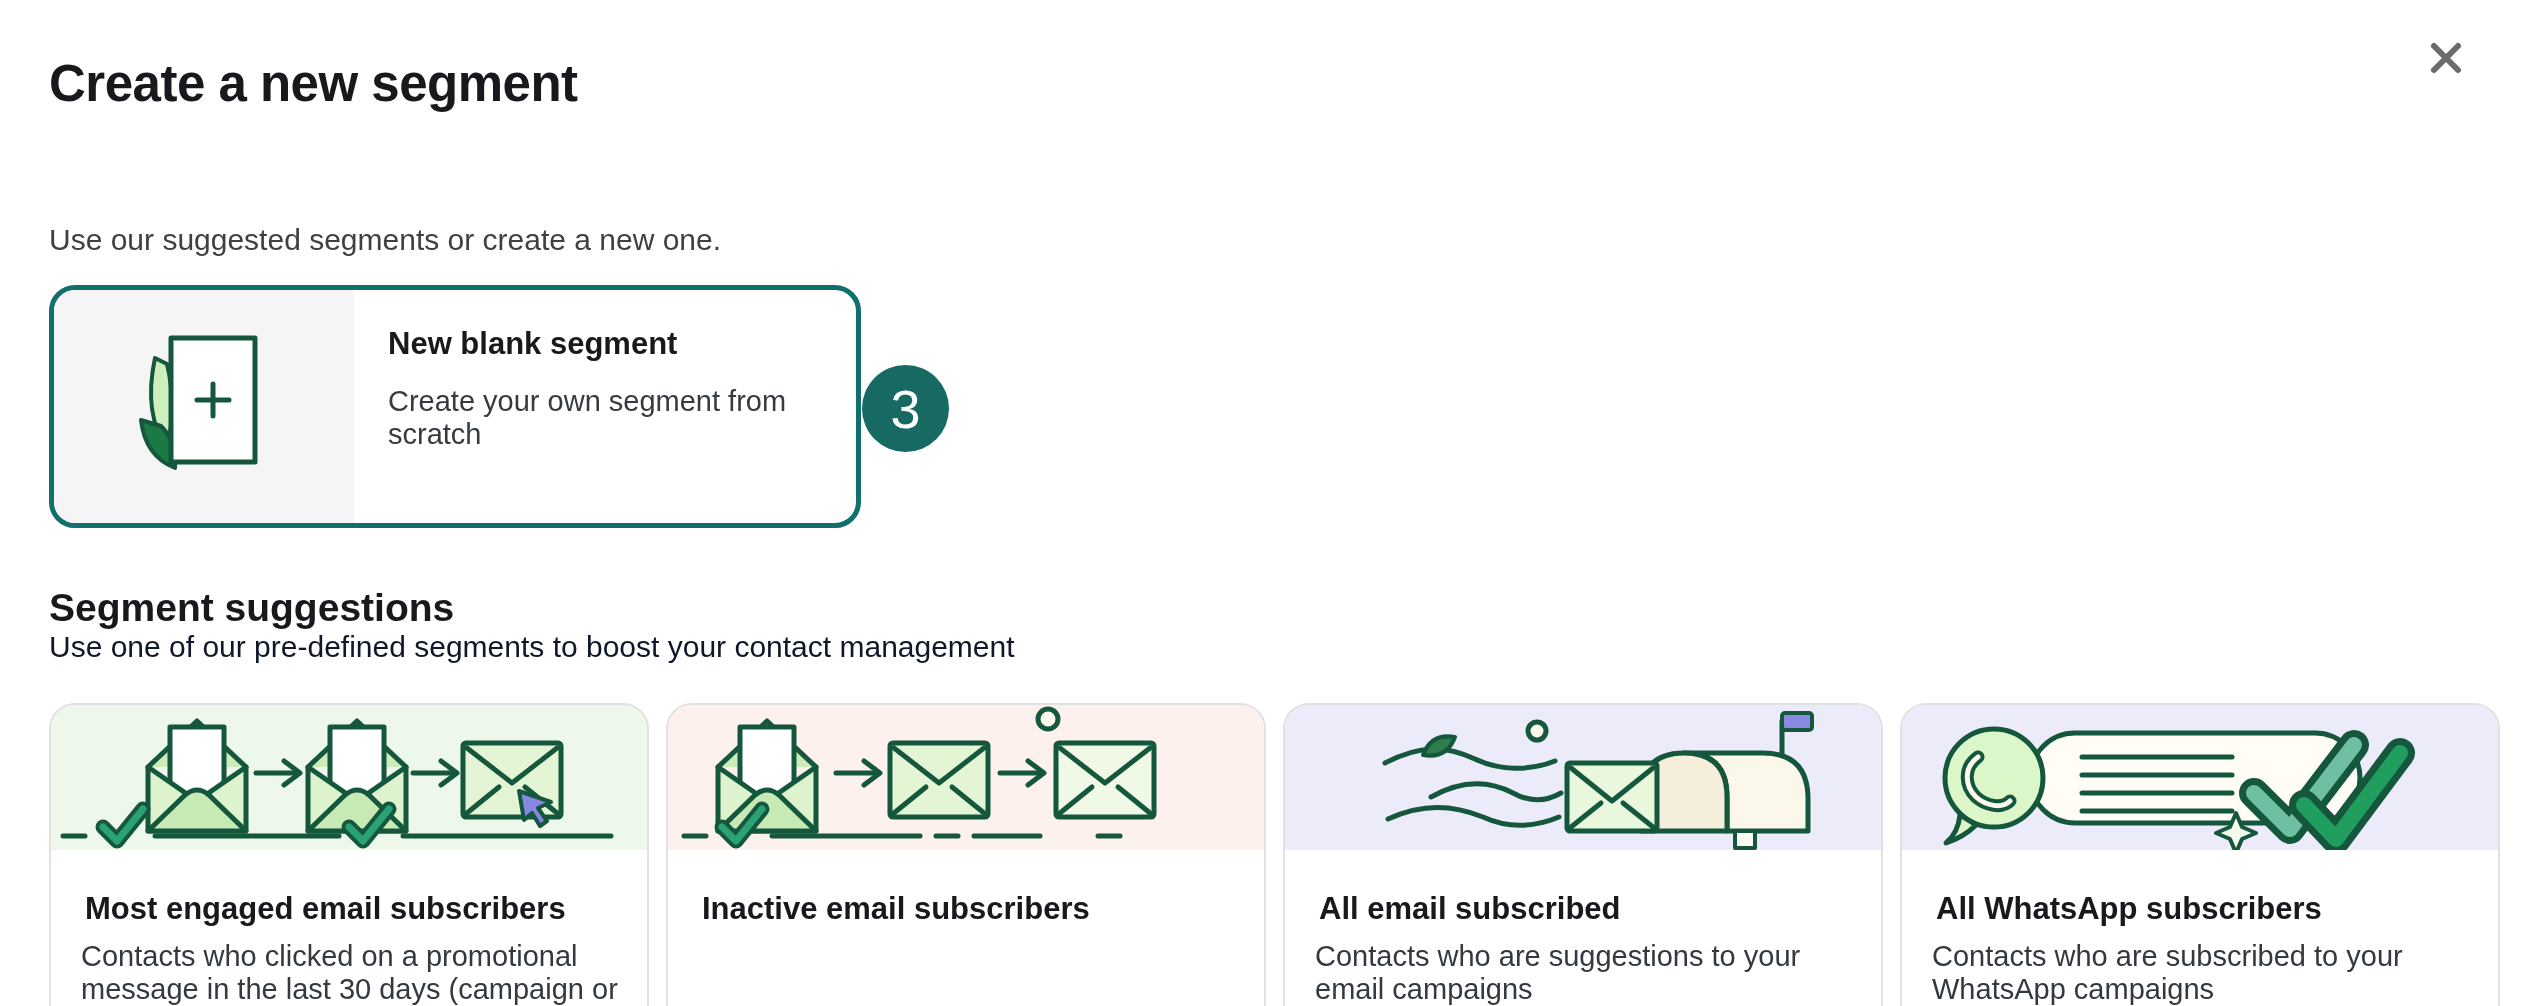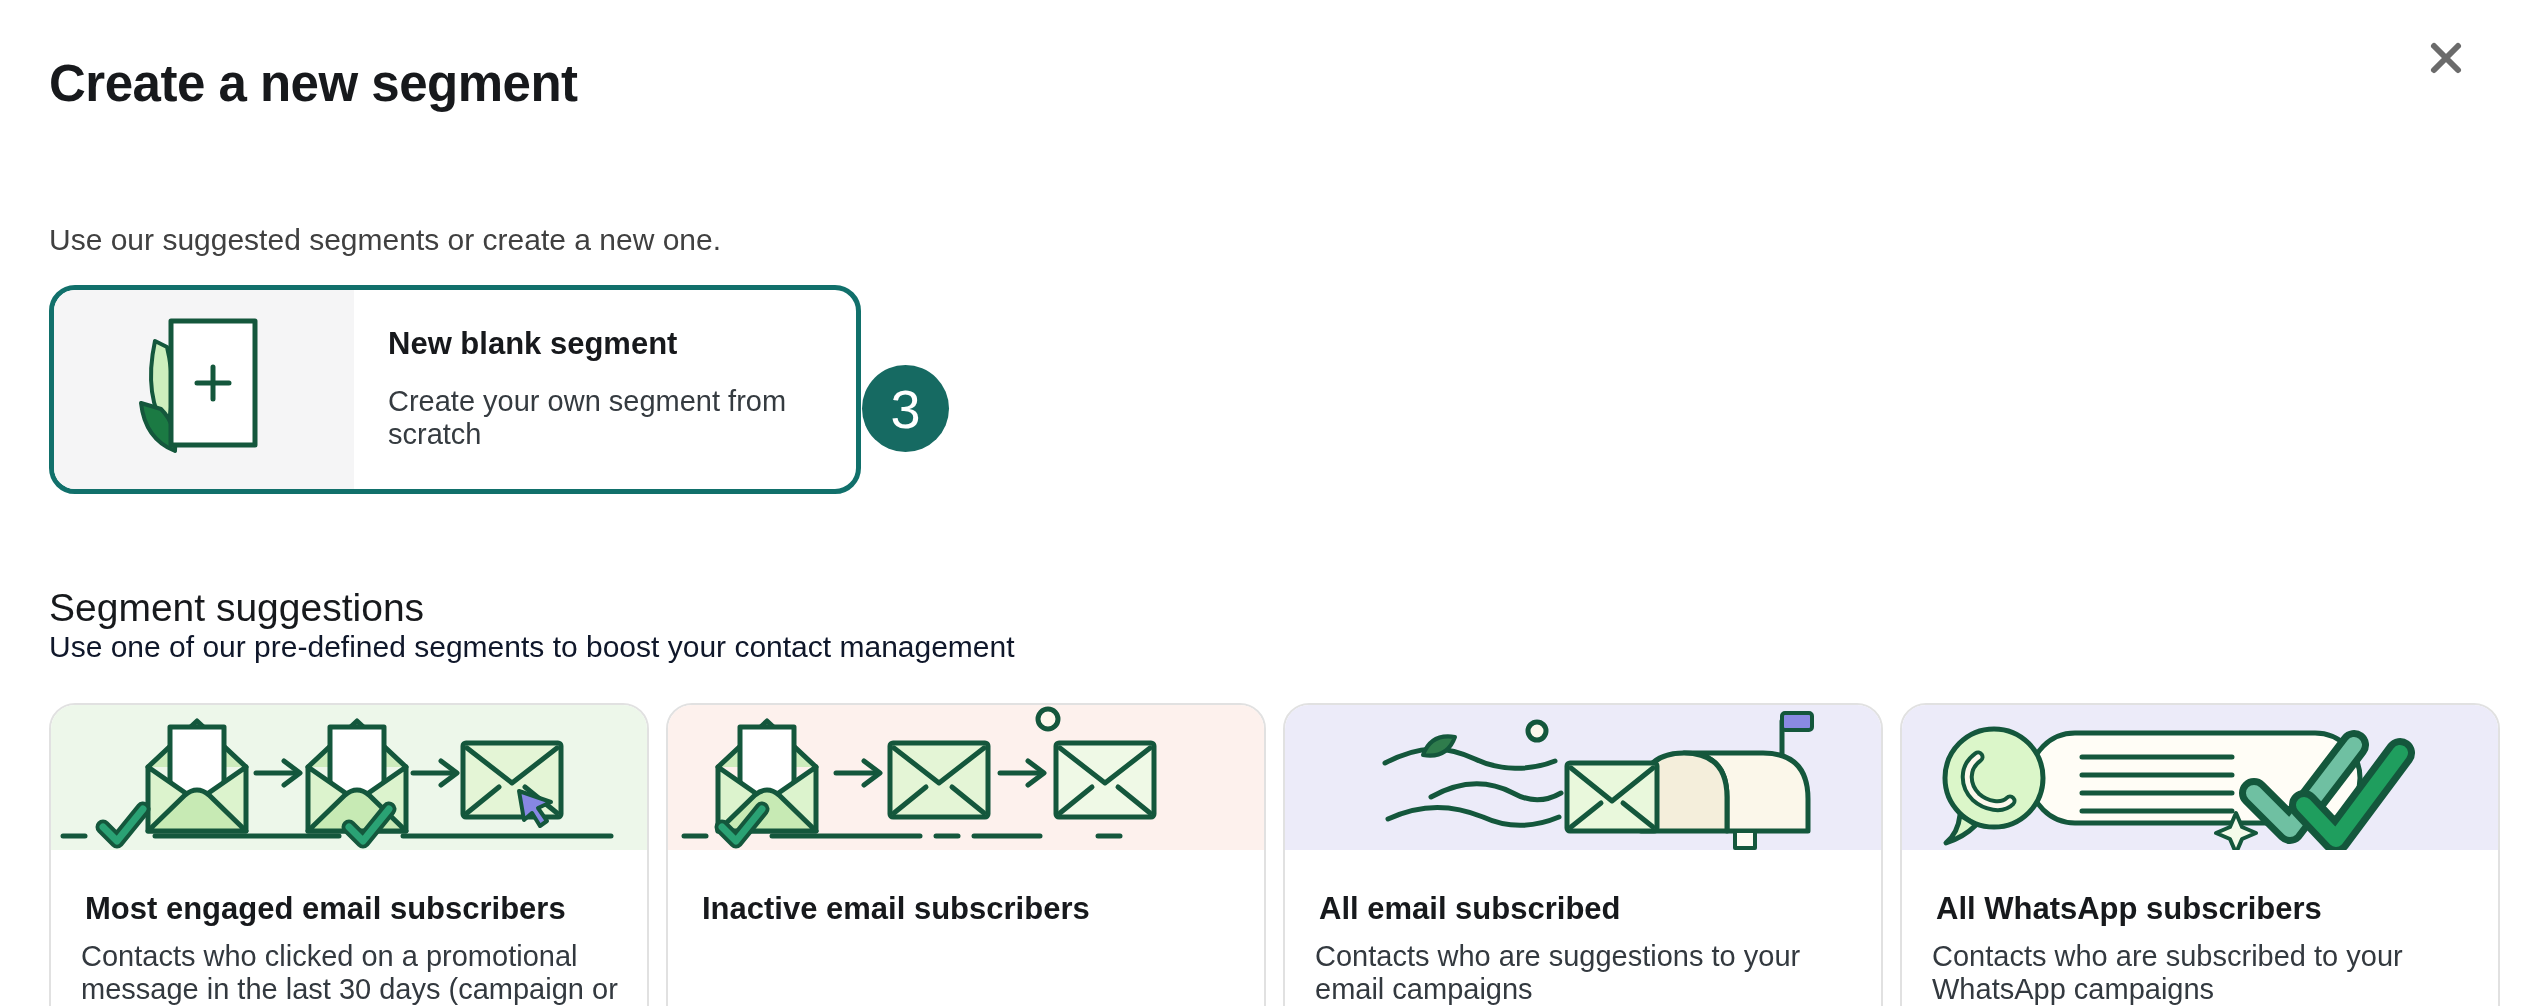--- a/index.html
+++ b/index.html
@@ -4,31 +4,31 @@
 <style>
   html,body{margin:0;padding:0;}
   body{
     width:2526px;height:1006px;overflow:hidden;background:#ffffff;
     font-family:"Liberation Sans","DejaVu Sans",sans-serif;color:#1d2226;position:relative;
   }
   .modal-title{position:absolute;left:49px;top:24px;font-size:51px;font-weight:bold;letter-spacing:-0.5px;color:#17191c;line-height:1;}
   .close-btn{position:absolute;right:50px;top:28px;width:60px;height:60px;display:flex;align-items:center;justify-content:center;cursor:pointer;background:none;border:none;}
   .intro-text{position:absolute;left:49px;top:204px;font-size:30px;color:#404040;line-height:1.2;margin-top:18px;}
 
-  .blank-card{position:absolute;left:49px;top:285px;width:812px;height:209px;box-sizing:border-box;
+  .blank-card{position:absolute;left:49px;top:285px;width:812px;height:243px;box-sizing:border-box;
     border:5px solid #11706B;border-radius:26px;background:#fff;display:flex;overflow:hidden;cursor:pointer;}
   .blank-illustration{width:300px;flex:0 0 300px;background:#f5f5f6;display:flex;align-items:center;justify-content:center;}
   .blank-text{padding:38px 36px 0 34px;}
   .blank-title{font-size:31px;font-weight:bold;color:#17191c;margin:0 0 26px 0;line-height:1;}
   .blank-desc{font-size:29px;color:#353b40;margin:0;line-height:33px;max-width:430px;}
 
   .step-badge{position:absolute;left:862px;top:365px;width:87px;height:87px;border-radius:50%;
     background:#166A62;color:#ffffff;font-size:54px;display:flex;align-items:center;justify-content:center;line-height:1;}
 
-  .suggestions-heading{position:absolute;left:49px;top:556px;font-size:39px;font-weight:normal;color:#17191c;line-height:1;}
+  .suggestions-heading{position:absolute;left:49px;top:556px;font-size:39px;font-weight:bold;color:#17191c;line-height:1;}
   .suggestions-sub{position:absolute;left:49px;top:629px;font-size:30px;color:#0f172a;line-height:1.2;}
 
   .cards-row{position:absolute;left:49px;top:703px;display:flex;gap:17px;}
   .segment-card{width:600px;height:420px;box-sizing:border-box;border:2px solid #e1e1e1;border-radius:26px;
     background:#fff;overflow:hidden;cursor:pointer;}
   .card-illus{height:145px;display:block;}
   .card-illus.green{background:#edf7ea;}
   .card-illus.pink{background:#fdf1ed;}
   .card-illus.purple{background:#ecebf9;}
   .card-illus svg{display:block;}

